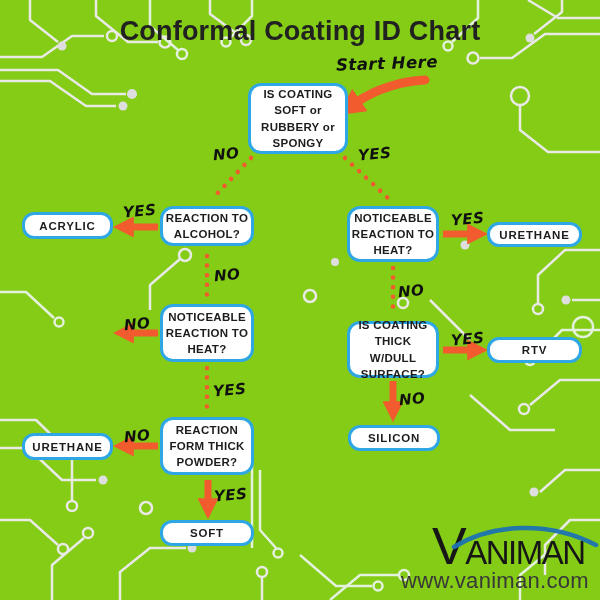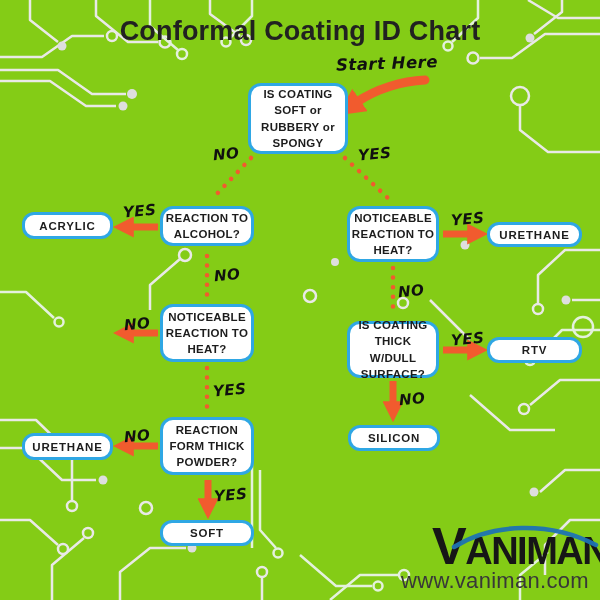--- a/index.html
+++ b/index.html
@@ -66,21 +66,21 @@
   #lbl-powder-yes   {left:214px;top:486px;}
   #lbl-heatr-yes    {left:451px;top:210px;}
   #lbl-heatr-no     {left:398px;top:282px;}
   #lbl-thick-yes    {left:451px;top:330px;}
   #lbl-thick-no     {left:399px;top:390px;}
   #lbl-start-here   {left:336px;top:54px;}
 
   
   .logo-wrap{position:absolute;left:432px;top:521px;width:168px;height:50px;}
   .logo-text{
-    font-weight:bold;font-size:38px;color:#161616;
+    font-weight:normal;font-size:33px;color:#161616;
     letter-spacing:-1.5px;line-height:50px;white-space:nowrap;
   }
   .logo-text::first-letter{font-size:52px;}
   .logo-arc{position:absolute;left:-4px;top:-4px;}
   .website{
     position:absolute;left:393px;top:568px;width:204px;
     text-align:center;font-size:22px;color:#383838;letter-spacing:.3px;
   }
 </style>
 </head>

